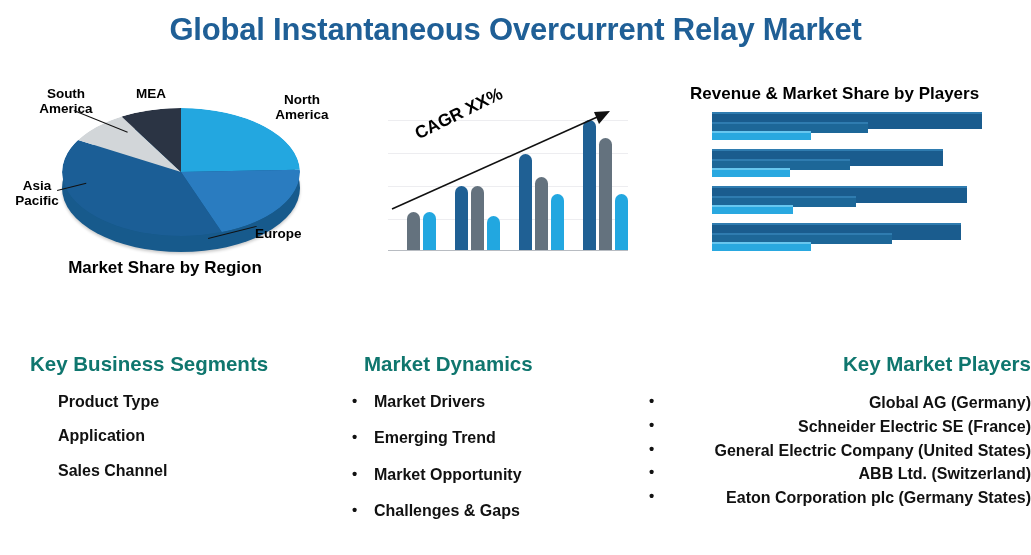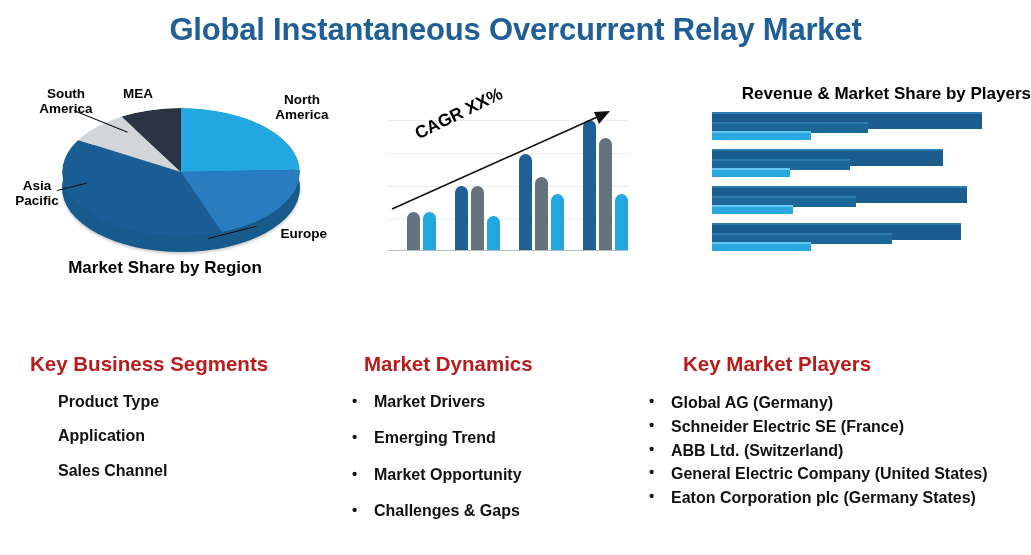--- a/index.html
+++ b/index.html
@@ -49,24 +49,24 @@
   }
   .pie-face svg { display: block; width: 238px; height: 128px; }
 
   .pie-label {
     position: absolute;
     font-size: 13.5px; font-weight: bold; color: #000;
     line-height: 1.12;
     text-align: center;
   }
   .lbl-south   { left: 26px;  top: 8px;  width: 80px; }
-  .lbl-mea     { left: 110px; top: 8px;  width: 56px; text-align: center; }
+  .lbl-mea     { left: 123px; top: 8px;  width: 56px; text-align: center; }
   .lbl-north   { left: 262px; top: 14px; width: 80px; }
   .lbl-asia    { left: 6px;   top: 100px;width: 62px; }
-  .lbl-europe  { left: 255px; top: 148px;width: 72px; text-align: right; }
+  .lbl-europe  { left: 255px; top: 148px;width: 72px; text-align: left; }
 
   .leader { position: absolute; background: #111; height: 1px; transform-origin: 0 0; }
 
   .panel-caption {
     position: absolute;
     font-size: 17px; font-weight: bold; color: #000;
     text-align: center; white-space: nowrap;
   }
   .cap-pie { left: 0; top: 258px; width: 330px; }
 
@@ -98,37 +98,37 @@
     font-size: 17.5px; font-weight: bold; color: #000;
     transform: rotate(-26deg); transform-origin: 0 50%;
     white-space: nowrap;
   }
   .cap-bar { left: 370px; top: 258px; width: 280px; }
 
   
   .hbar-panel { position: absolute; left: 690px; top: 78px; width: 341px; height: 190px; }
   .hbar-title {
     position: absolute; left: 0; top: 6px; width: 341px;
-    text-align: right; font-size: 17px; font-weight: bold; color: #000;
+    text-align: left; font-size: 17px; font-weight: bold; color: #000;
     white-space: nowrap;
   }
   .hbar-rows { position: absolute; left: 22px; top: 34px; width: 300px; }
   .hbar-row  { position: relative; height: 37px; }
   .hseg {
     position: absolute; left: 0;
     border-top: 2px solid #2f7cb0;
   }
   .hseg.s-top { top: 0;  height: 17px; background: #1a5c8e; }
   .hseg.s-mid { top: 10px; height: 11px; background: #1d6798; }
   .hseg.s-low { top: 19px; height: 9px;  background: #29a8e0; border-top-color: #67c6ef; }
 
   
   .col { position: absolute; top: 352px; }
   .col-h {
-    font-size: 20.5px; font-weight: bold; color: #b91c1c;
+    font-size: 20.5px; font-weight: bold; color: #0f766e;
     margin: 0 0 16px 16px; white-space: nowrap;
   }
   .col-list { list-style: none; margin: 0; padding: 0; }
   .col-list li {
     font-size: 16px; font-weight: bold; color: #111;
     line-height: 1.28;
     margin-bottom: 13px;
     position: relative;
   }
   .col-list.bulleted li { padding-left: 26px; }
@@ -138,21 +138,21 @@
     font-size: 15px; color: #111;
   }
 
   .col-segments { left: 28px;  width: 300px; }
   .col-segments .col-h { margin-left: 2px; }
   .col-segments .col-list li { margin-left: 30px; margin-bottom: 14px; }
 
   .col-dynamics { left: 348px; width: 300px; }
   .col-dynamics .col-list li { margin-bottom: 16px; }
 
-  .col-players  { left: 645px; width: 386px; }
+  .col-players  { left: 645px; width: 386px; text-align: right; }
   .col-players .col-h { margin-left: 38px; }
   .col-players .col-list li { margin-bottom: 2px; line-height: 1.36; }
 </style>
 </head>
 <body>
 
 <div id="page">
 
   <div class="title">Global Instantaneous Overcurrent Relay Market</div>
 
@@ -274,19 +274,19 @@
       <li>Market Opportunity</li>
       <li>Challenges &amp; Gaps</li>
     </ul>
   </div>
 
   <div class="col col-players">
     <div class="col-h">Key Market Players</div>
     <ul class="col-list bulleted">
       <li>Global AG (Germany)</li>
       <li>Schneider Electric SE (France)</li>
+      <li>General Electric Company (United States)</li>
       <li>ABB Ltd. (Switzerland)</li>
-      <li>General Electric Company (United States)</li>
       <li>Eaton Corporation plc (Germany States)</li>
     </ul>
   </div>
 
 </div>
 
 </body></html>

